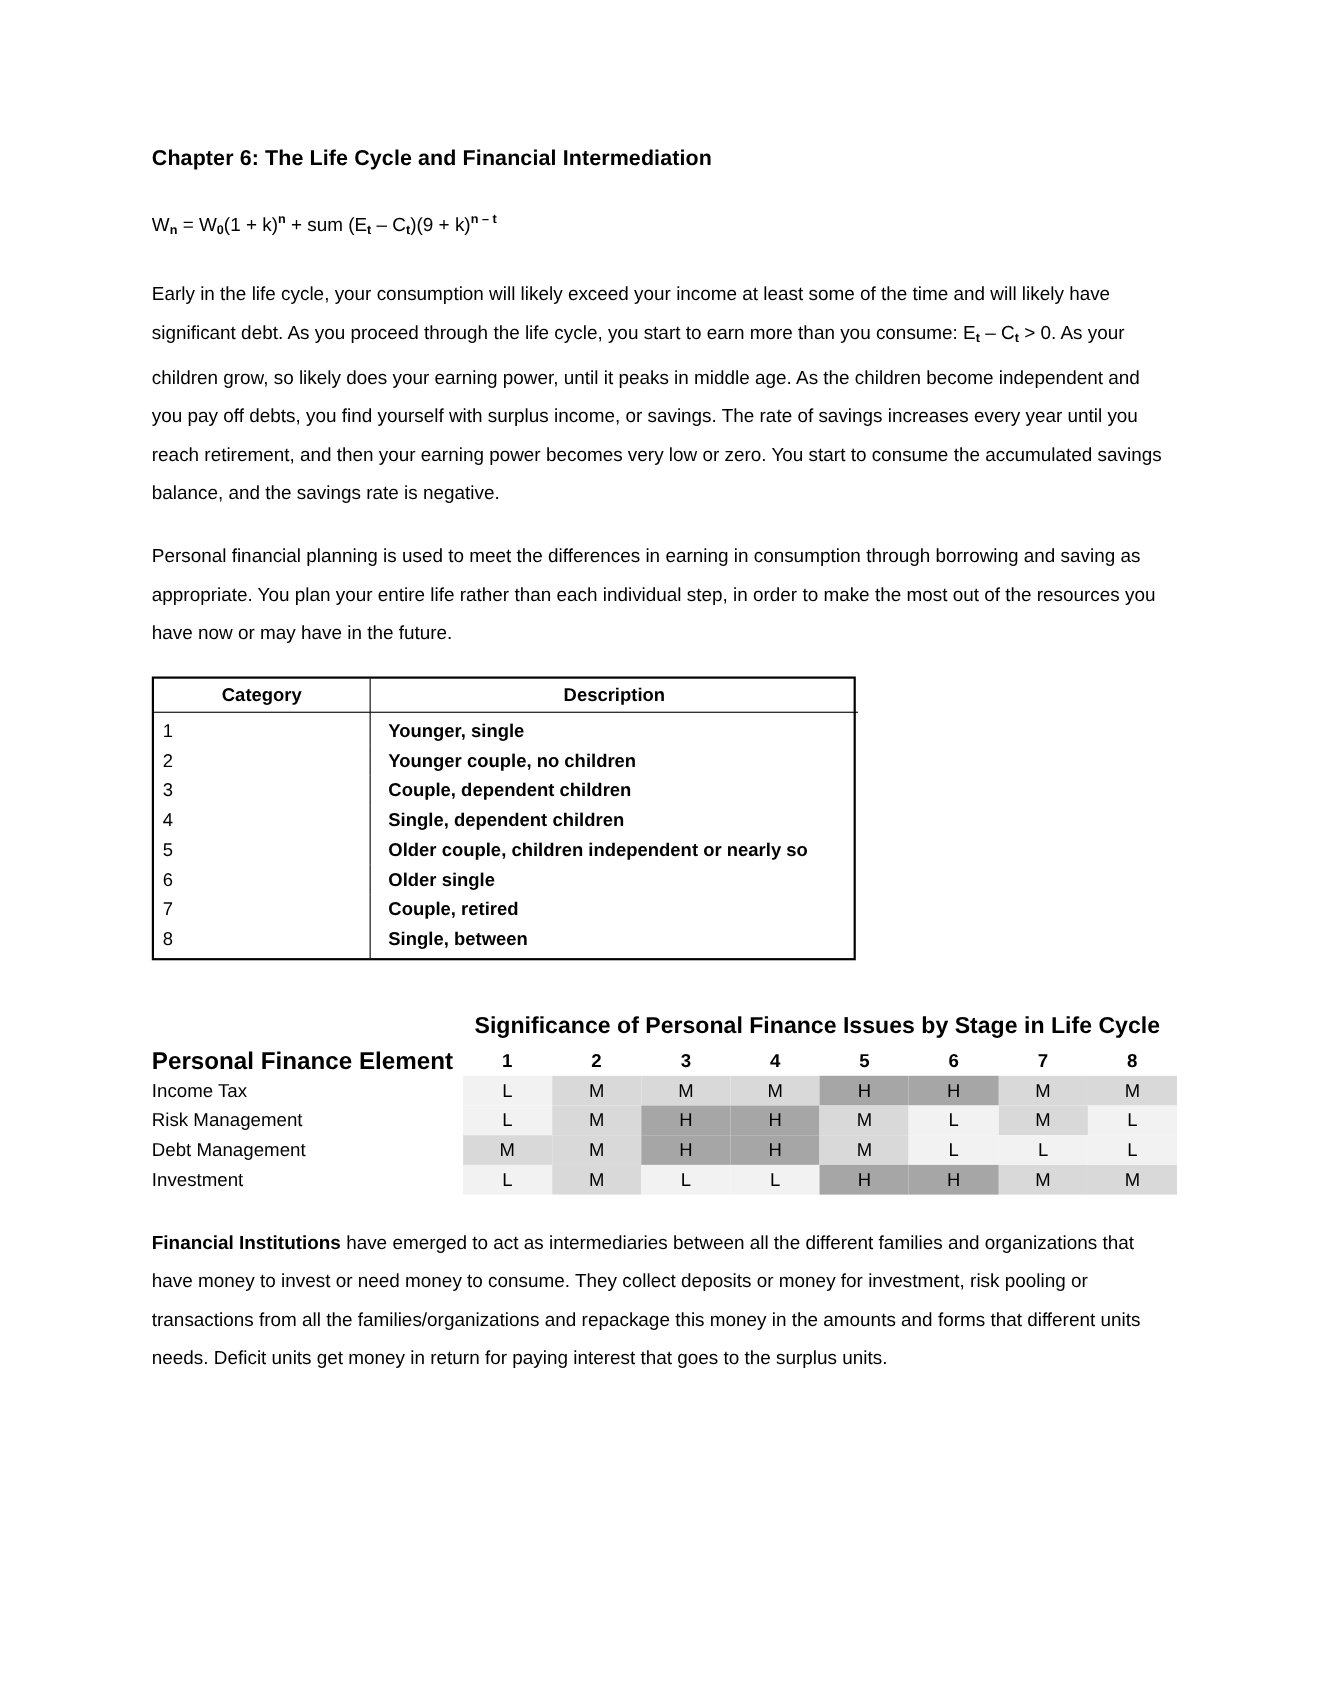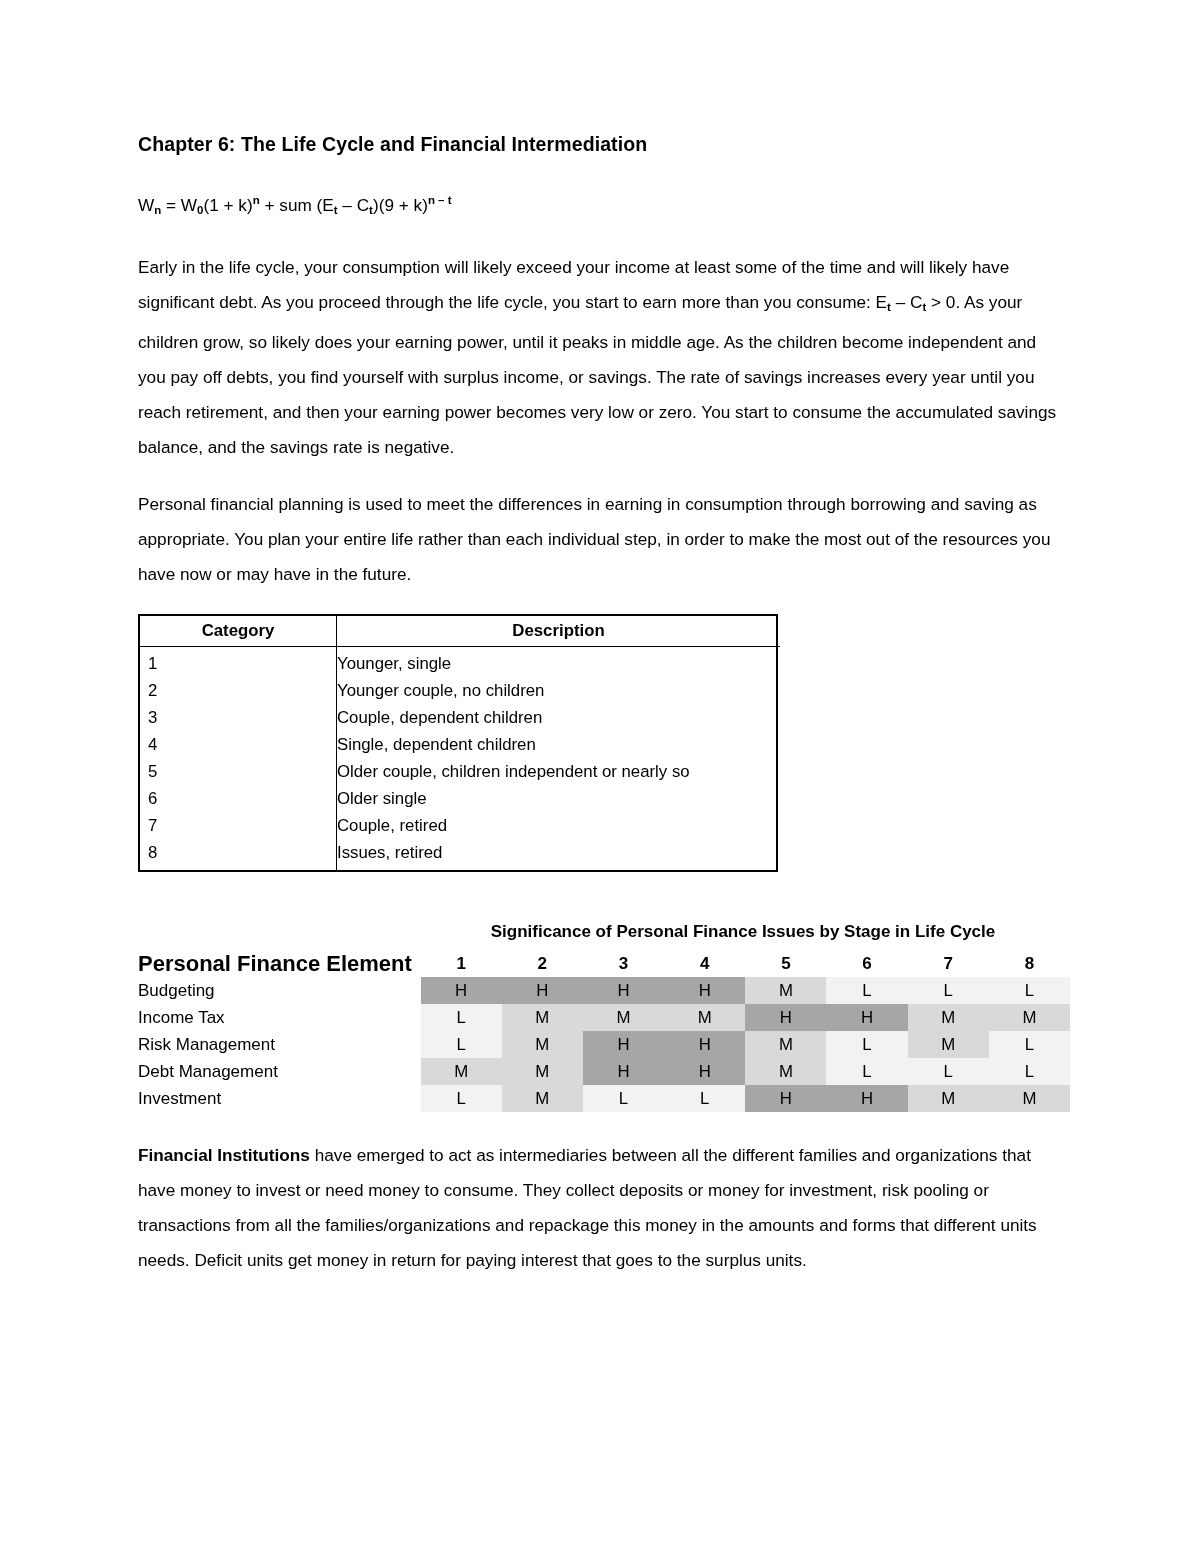--- a/index.html
+++ b/index.html
@@ -80,39 +80,40 @@
   }
   table.cat-table th.col-cat { width: 196px; border-right: 1.5px solid #000; }
   table.cat-table td.cell-cat {
     width: 196px;
     border-right: 1.5px solid #000;
     padding-left: 8px;
     height: 27px;
     line-height: 27px;
   }
   table.cat-table td.cell-desc {
-    padding-left: 0;
+    padding-left: 16px;
     height: 27px;
     line-height: 27px;
+    font-weight: bold;
   }
   table.cat-table tbody tr:first-child td { padding-top: 3px; }
   table.cat-table tbody tr:last-child td { padding-bottom: 4px; }
   .cat-wrap {
     border: 2.5px solid #000;
     width: 640px;
     box-sizing: border-box;
     margin-bottom: 46px;
   }
 
   
   .matrix-block {
     margin-bottom: 26px;
   }
   .matrix-title {
-    font-size: 17px;
+    font-size: 21px;
     font-weight: bold;
     text-align: center;
     margin: 0 0 4px 0;
     padding-left: 282px;
     line-height: 28px;
   }
   table.matrix {
     border-collapse: collapse;
     table-layout: fixed;
     width: 932px;
@@ -194,21 +195,21 @@
             <tr>
               <td class="cell-cat">6</td>
               <td class="cell-desc">Older single</td>
             </tr>
             <tr>
               <td class="cell-cat">7</td>
               <td class="cell-desc">Couple, retired</td>
             </tr>
             <tr>
               <td class="cell-cat">8</td>
-              <td class="cell-desc">Issues, retired</td>
+              <td class="cell-desc">Single, between</td>
             </tr>
           </tbody>
       </table>
     </div>
 
     <div class="matrix-block">
       <div class="matrix-title">Significance of Personal Finance Issues by Stage in Life Cycle</div>
       <table class="matrix">
         <thead>
           <tr id="matrix-head-row">
@@ -218,31 +219,20 @@
               <th class="numhead">3</th>
               <th class="numhead">4</th>
               <th class="numhead">5</th>
               <th class="numhead">6</th>
               <th class="numhead">7</th>
               <th class="numhead">8</th>
             </tr>
         </thead>
         <tbody id="matrix-body">
             <tr>
-              <td class="rowlabel">Budgeting</td>
-              <td class="val lv-H">H</td>
-              <td class="val lv-H">H</td>
-              <td class="val lv-H">H</td>
-              <td class="val lv-H">H</td>
-              <td class="val lv-M">M</td>
-              <td class="val lv-L">L</td>
-              <td class="val lv-L">L</td>
-              <td class="val lv-L">L</td>
-            </tr>
-            <tr>
               <td class="rowlabel">Income Tax</td>
               <td class="val lv-L">L</td>
               <td class="val lv-M">M</td>
               <td class="val lv-M">M</td>
               <td class="val lv-M">M</td>
               <td class="val lv-H">H</td>
               <td class="val lv-H">H</td>
               <td class="val lv-M">M</td>
               <td class="val lv-M">M</td>
             </tr>

